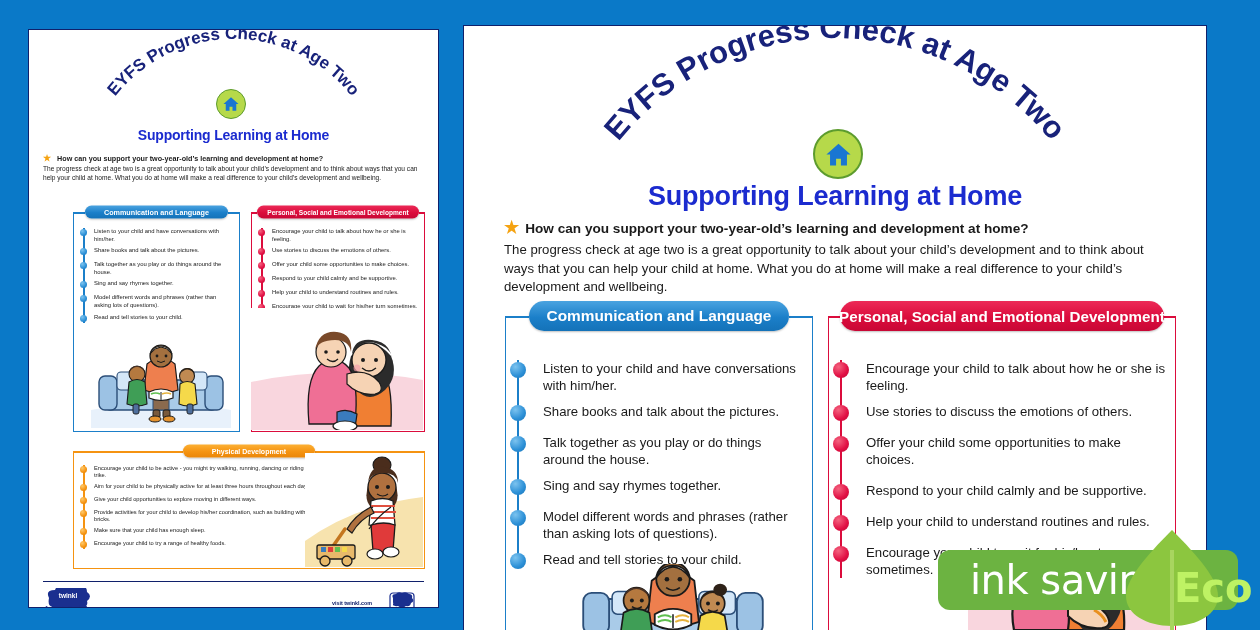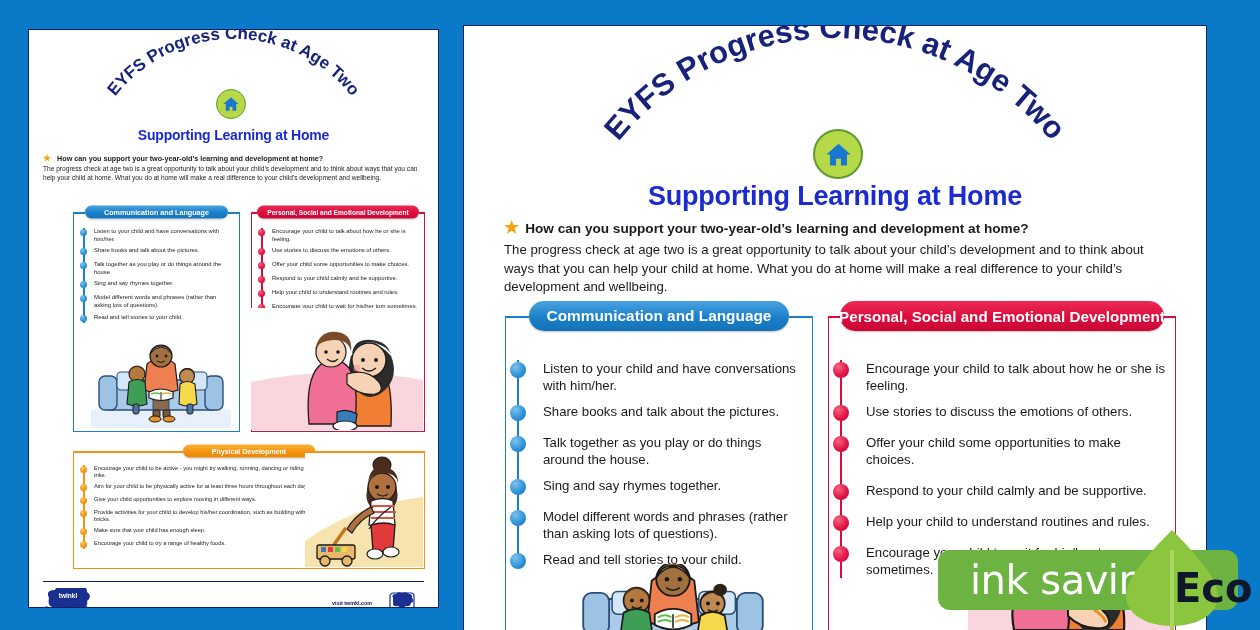--- a/index.html
+++ b/index.html
@@ -107,21 +107,21 @@
   .eco-ink{
     color:#ffffff;font-size:40px;font-weight:normal;
     font-family:"DejaVu Sans", sans-serif;
     margin-left:32px;letter-spacing:-0.5px;
   }
   .eco-leaf{
     position:absolute;left:182px;top:0;width:104px;height:102px;
   }
   .eco-eco{
     position:absolute;left:236px;top:37px;
-    color:#0f172a;font-size:40px;font-weight:bold;
+    color:#bef264;font-size:40px;font-weight:bold;
     font-family:"DejaVu Sans", sans-serif;
     z-index:3;
   }
 </style>
 </head>
 <body>
 
 <div class="page" id="thumb-page">
 
   <div class="arc-wrap">

